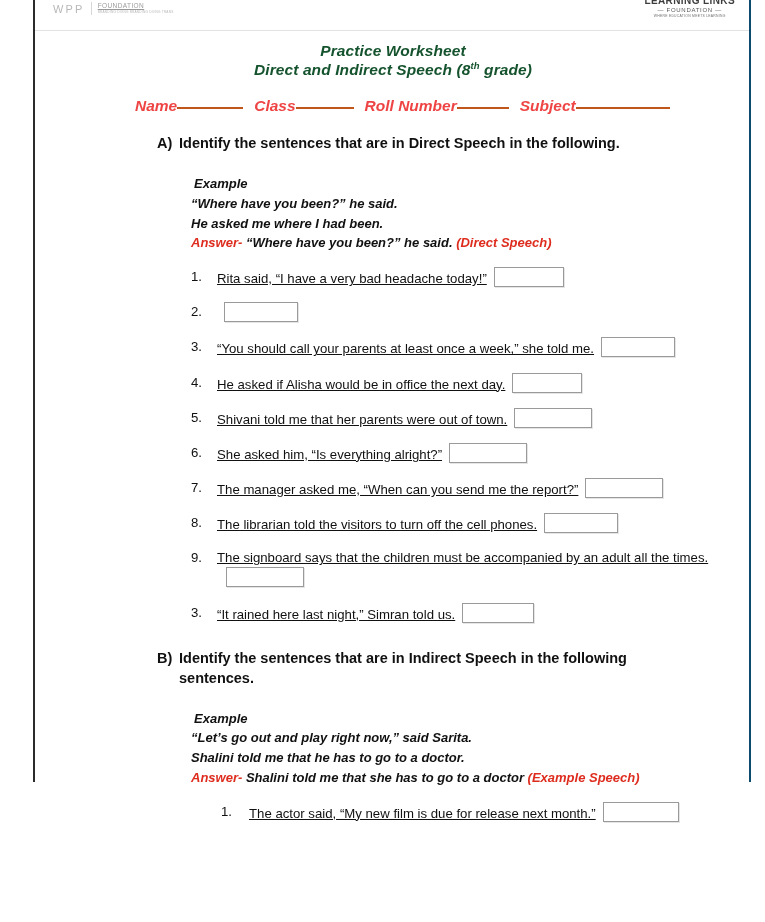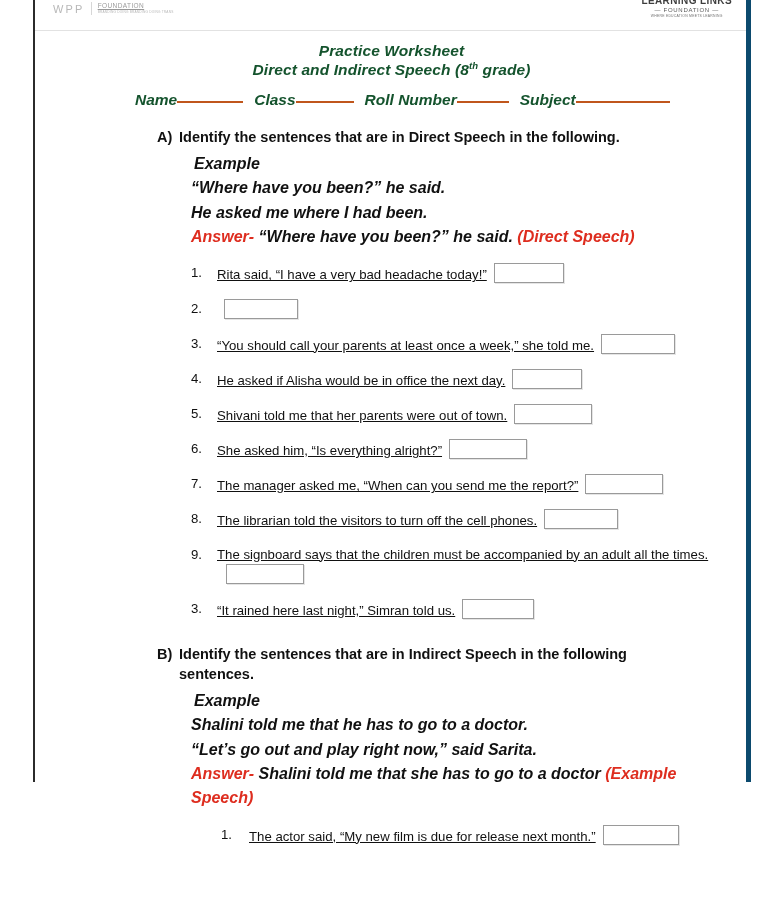--- a/index.html
+++ b/index.html
@@ -14,21 +14,21 @@
     position: relative;
   }
 
   
   #page {
     position: absolute;
     left: 33px; top: 0;
     width: 718px; height: 782px;
     background: #fff;
     border-left: 2px solid #2b2b2b;
-    border-right: 5px solid #0c4a6e;
+    border-right: 2px solid #0c4a6e;
   }
 
   
   #letterhead {
     position: relative;
     height: 31px;
     border-bottom: 1px solid #e2e2e2;
   }
   .logo-left {
     position: absolute; left: 18px; top: 2px;
@@ -78,24 +78,24 @@
     color: #14532d;
     font-weight: 700; font-style: italic;
     font-size: 15.5px;
     letter-spacing: .1px;
   }
   .title { margin-top: 11px; }
   .subtitle { }
   .subtitle sup { font-size: 9.5px; vertical-align: super; }
 
   .fields {
-    color: #14532d;
+    color: #ef4444;
     font-weight: 700; font-style: italic;
     font-size: 15.5px;
-    margin-top: 12px;
+    margin-top: 18px;
     padding-left: 82px;
     white-space: nowrap;
   }
   .fields .rule {
     display: inline-block;
     border-bottom: 2px solid #C0561C;
     vertical-align: 2px;
   }
   .r1 { width: 66px; } .r2 { width: 58px; }
   .r3 { width: 52px; } .r4 { width: 94px; }
@@ -109,22 +109,22 @@
     display: flex;
     font-size: 14.5px; font-weight: 700; color: #111;
     padding-left: 104px;
     line-height: 1.38;
   }
   .sec-head .letter { width: 22px; flex: none; }
   .sec-head .text { max-width: 486px; }
 
   .example-block {
     padding-left: 138px;
-    margin-top: 5px;
-    font-size: 16px; font-weight: 700; font-style: italic;
+    margin-top: 21px;
+    font-size: 13px; font-weight: 700; font-style: italic;
     color: #111;
     line-height: 1.52;
   }
   .example-block .ex-label { padding-left: 3px; }
   .answer-line { color: #DE2D1F; }
   .answer-line .mid { color: #111; }
 
   
   .qlist { margin-top: 4px; }
   .q {
@@ -243,22 +243,22 @@
       </div>
     </div>
 
     <div class="section sec-b">
       <div class="sec-head">
         <span class="letter">B)</span>
         <span class="text">Identify the sentences that are in Indirect Speech in the following sentences.</span>
       </div>
       <div class="example-block">
         <div class="ex-label">Example</div>
+        <div>“Let’s go out and play right now,” said Sarita.</div>
         <div>Shalini told me that he has to go to a doctor.</div>
-        <div>“Let’s go out and play right now,” said Sarita.</div>
         <div class="answer-line"><span>Answer-</span><span class="mid"> Shalini told me that she has to go to a doctor </span><span>(Example Speech)</span></div>
       </div>
 
       <div class="qlist">
         <div class="q q-b">
           <span class="num">1.</span>
           <span class="body"><span>The actor said, “My new film is due for release next month.”</span><span class="answer-box ab-b1"></span></span>
         </div>
       </div>
     </div>

